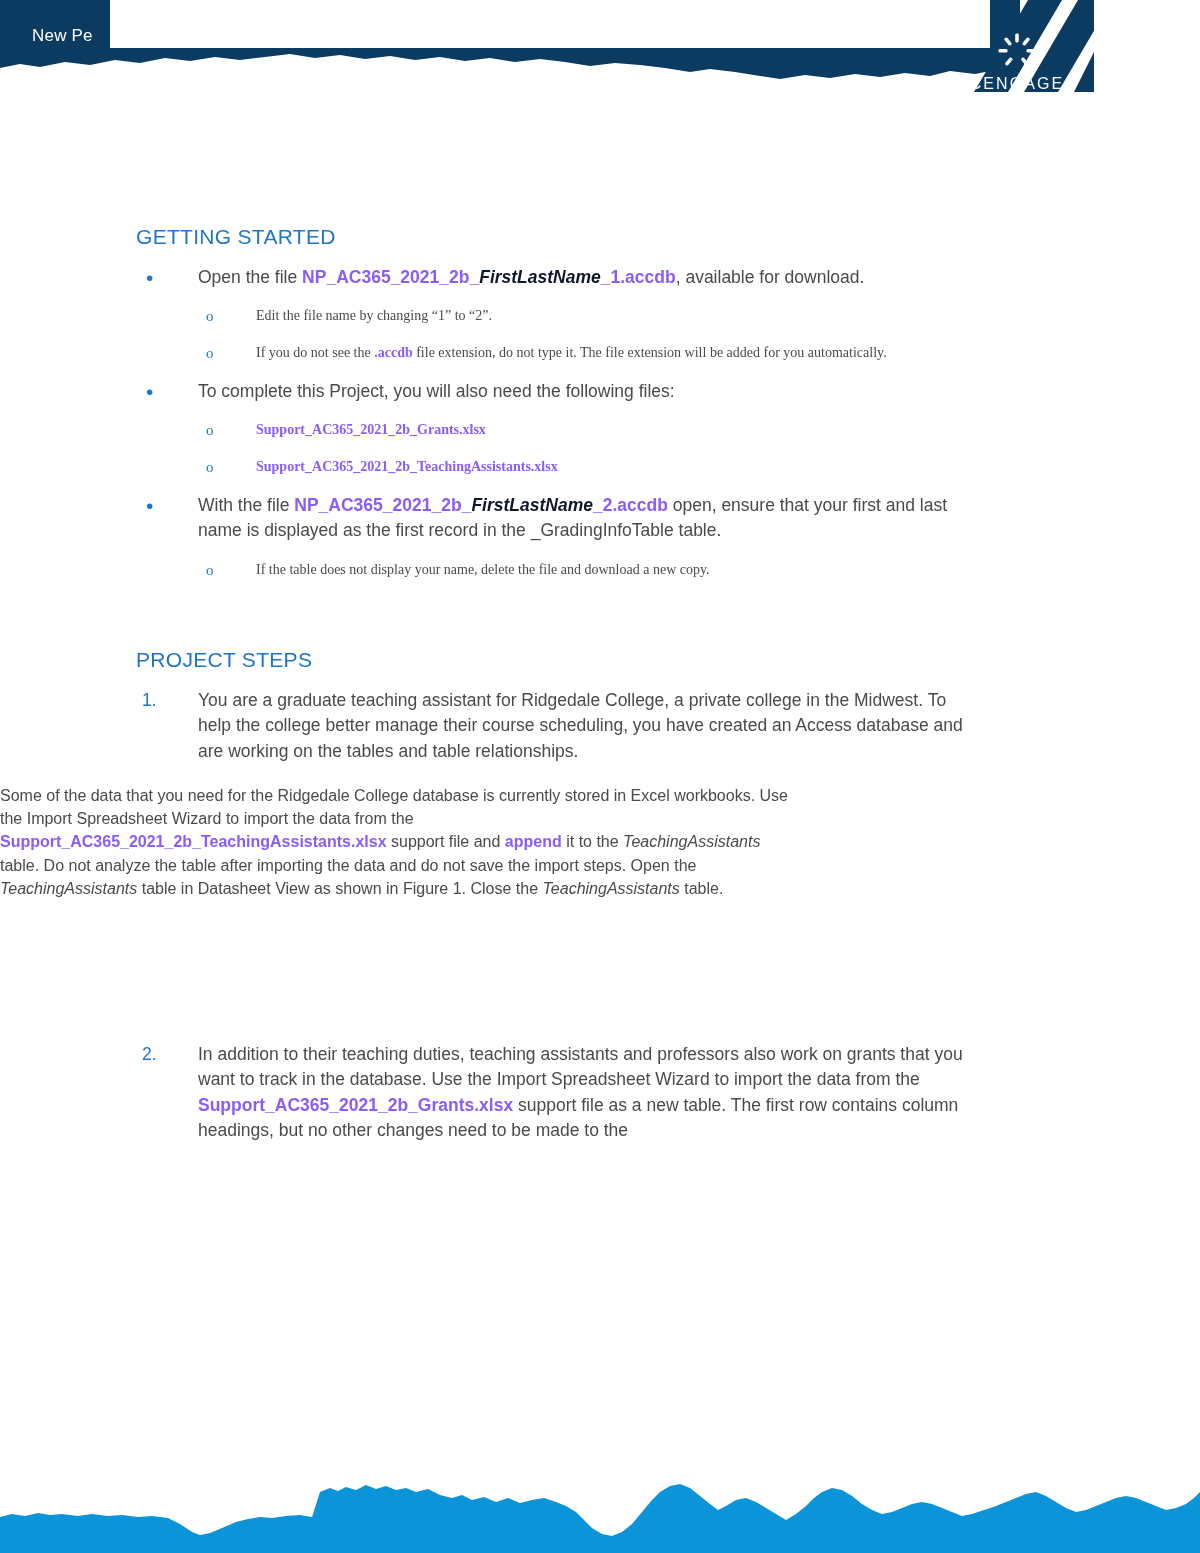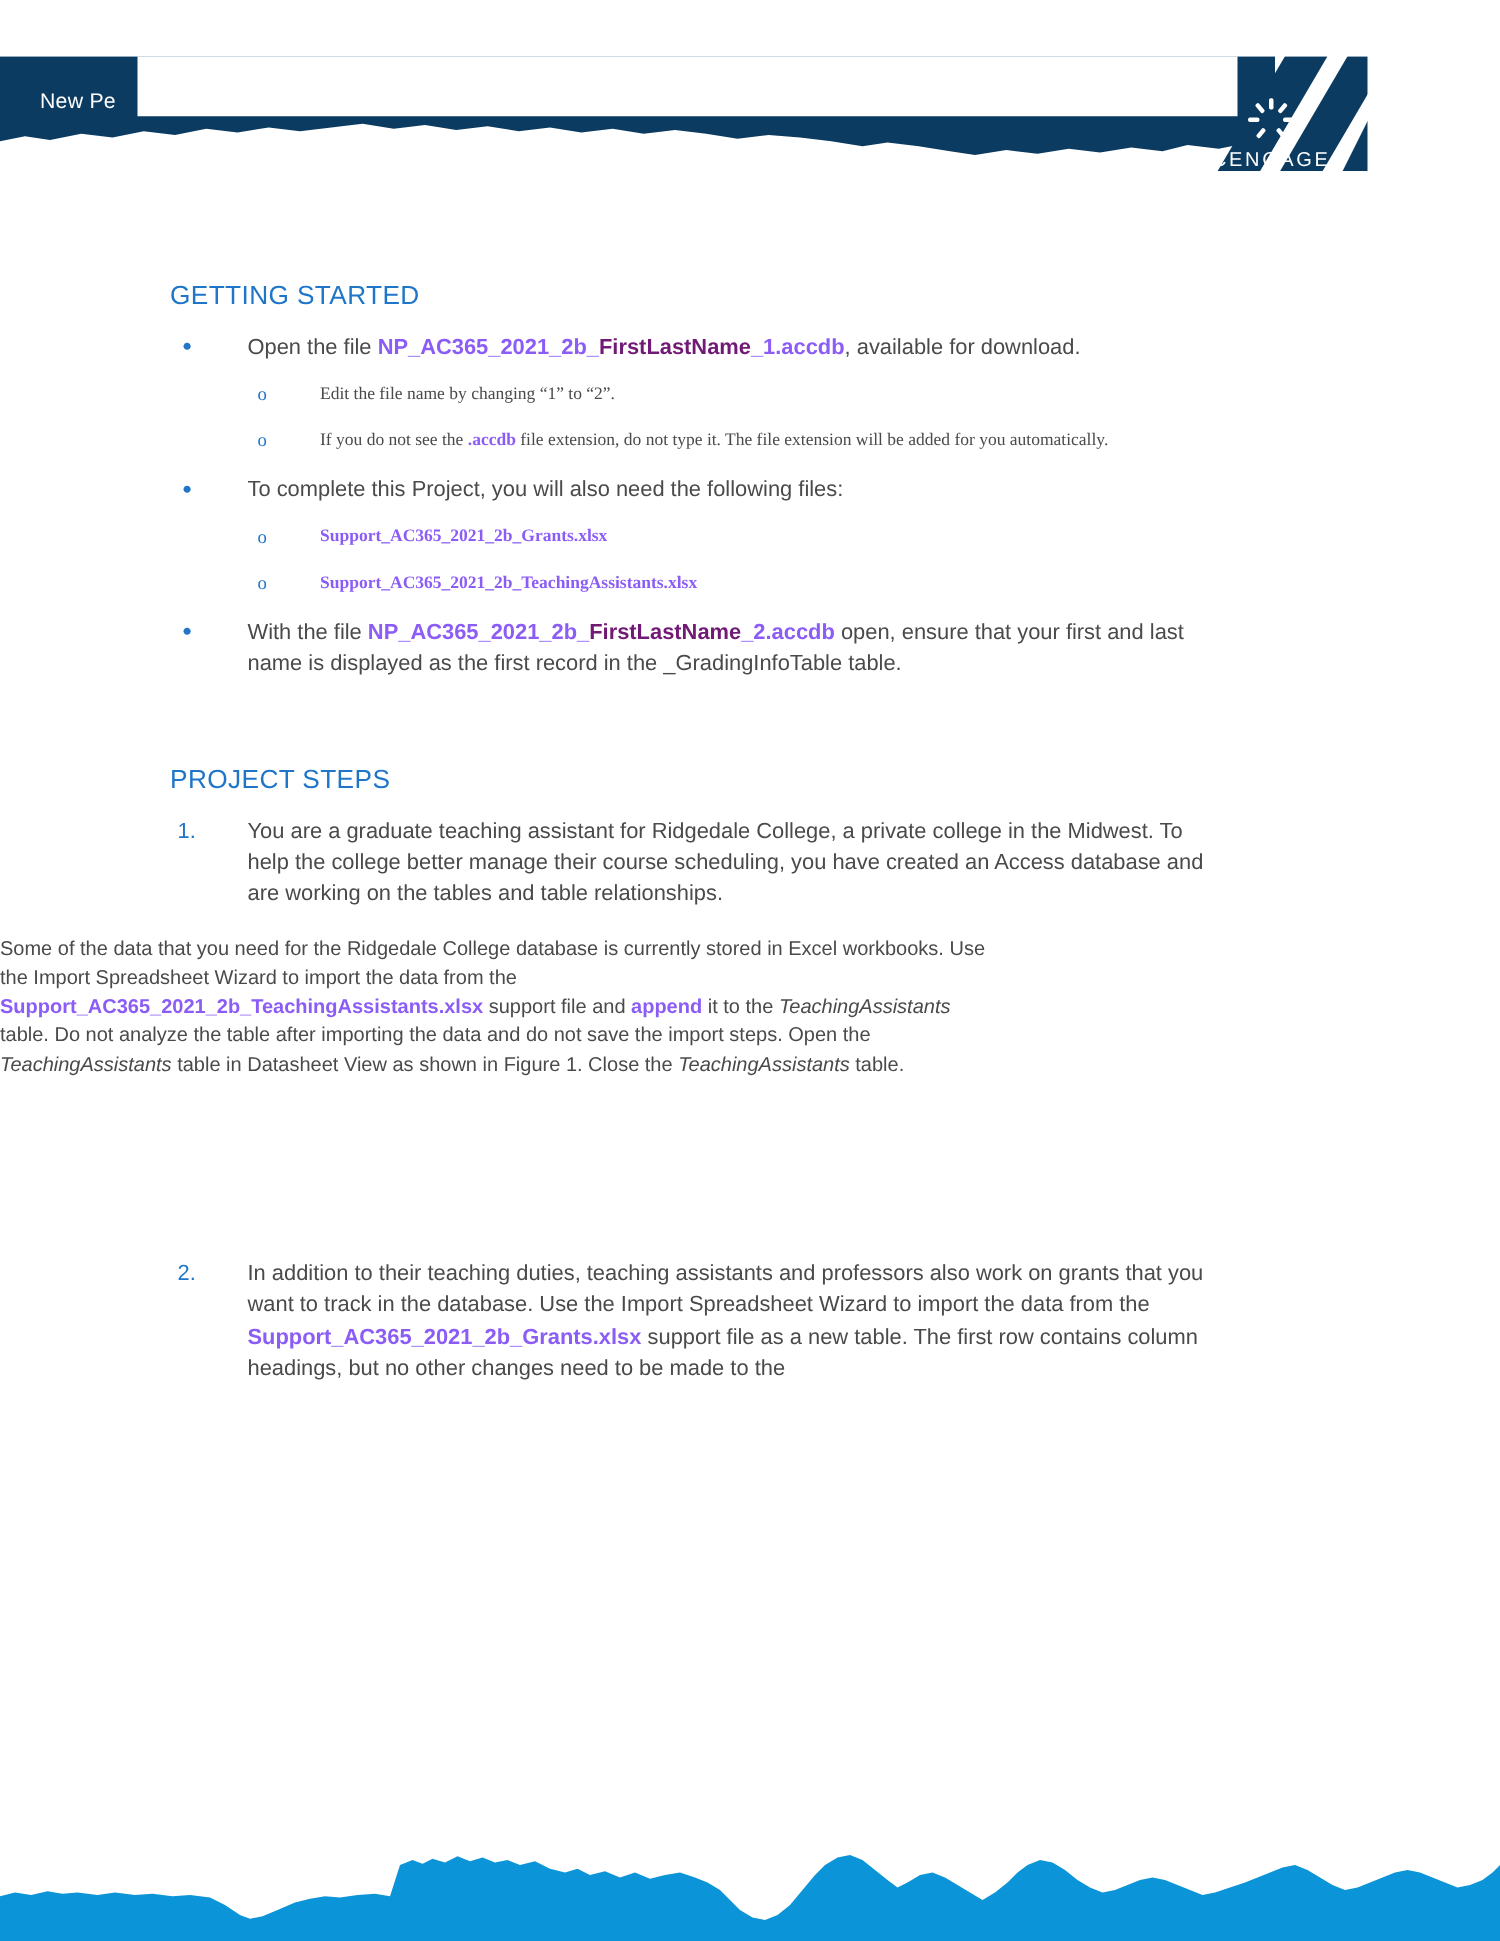--- a/index.html
+++ b/index.html
@@ -8,21 +8,20 @@
     background: #ffffff;
     font-family: "Liberation Sans", sans-serif;
     overflow: hidden;
   }
   .page { position: relative; width: 1200px; height: 1553px; background:#fff; }
 
   
   .header-band {
     position: absolute; left:0; top:0; width:1094px; height:92px;
     overflow: hidden;
-    margin-top: 45px;
   }
   .header-svg { position:absolute; left:0; top:0; }
   .header-text {
     position:absolute; left:32px; top:26px;
     font-size: 17px; color:#ffffff; letter-spacing:.2px;
     white-space: nowrap; z-index: 2;
   }
   .header-mask {
     position:absolute; left:110px; top:0; width:880px; height:48px;
     background:#ffffff; z-index: 3;
@@ -96,21 +95,21 @@
     font-size:16px; line-height:1.45;
     color:#4a4a4a; max-width:790px; margin-bottom:4px;
   }
   .gap-sm { height:16px; }
   .gap-md { height:30px; }
   .gap-lg { height:52px; }
   .gap-fig { height:108px; }
 
   b, strong { font-weight:700; color:#8b5cf6; }
   i, em { font-style: italic; }
-  .bi { font-weight:700; color:#701a75; }
+  .bi { font-weight:700; font-style:italic; color:#0f172a; }
 
   
   .footer-wave {
     position:absolute; left:0; bottom:0; width:1200px; height:113px;
   }
 </style>
 </head>
 <body>
 
 <div class="page">
@@ -159,20 +158,21 @@
     <div class="section-head">GETTING STARTED</div>
 
     <div id="gs-list">
         <div class="b1"><span>Open the file </span><b>NP_AC365_2021_2b_</b><span class="bi">FirstLastName</span><b>_1.accdb</b><span>, available for download.</span></div>
         <div class="b2"><span>Edit the file name by changing “1” to “2”.</span></div>
         <div class="b2"><span>If you do not see the </span><b>.accdb</b><span> file extension, do not type it. The file extension will be added for you automatically.</span></div>
         <div class="b1"><span>To complete this Project, you will also need the following files:</span></div>
         <div class="b2"><b>Support_AC365_2021_2b_Grants.xlsx</b></div>
         <div class="b2"><b>Support_AC365_2021_2b_TeachingAssistants.xlsx</b></div>
         <div class="b1"><span>With the file </span><b>NP_AC365_2021_2b_</b><span class="bi">FirstLastName</span><b>_2.accdb</b><span> open, ensure that your first and last name is displayed as the first record in the _GradingInfoTable table.</span></div>
+        <div class="b2"><span>If the table does not display your name, delete the file and download a new copy.</span></div>
       </div>
 
     <div class="gap-lg"></div>
 
     <div class="section-head">PROJECT STEPS</div>
 
     <div id="ps-list">
         <div class="num" data-num="1."><span>You are a graduate teaching assistant for Ridgedale College, a private college in the Midwest. To help the college better manage their course scheduling, you have created an Access database and are working on the tables and table relationships.</span></div>
         <div class="gap-sm"></div>
         <div class="para"><span>Some of the data that you need for the Ridgedale College database is currently stored in Excel workbooks. Use the Import Spreadsheet Wizard to import the data from the </span><b>Support_AC365_2021_2b_TeachingAssistants.xlsx</b><span> support file and </span><b>append</b><span> it to the </span><i>TeachingAssistants</i><span> table. Do not analyze the table after importing the data and do not save the import steps. Open the </span><i>TeachingAssistants</i><span> table in Datasheet View as shown in Figure 1. Close the </span><i>TeachingAssistants</i><span> table.</span></div>

